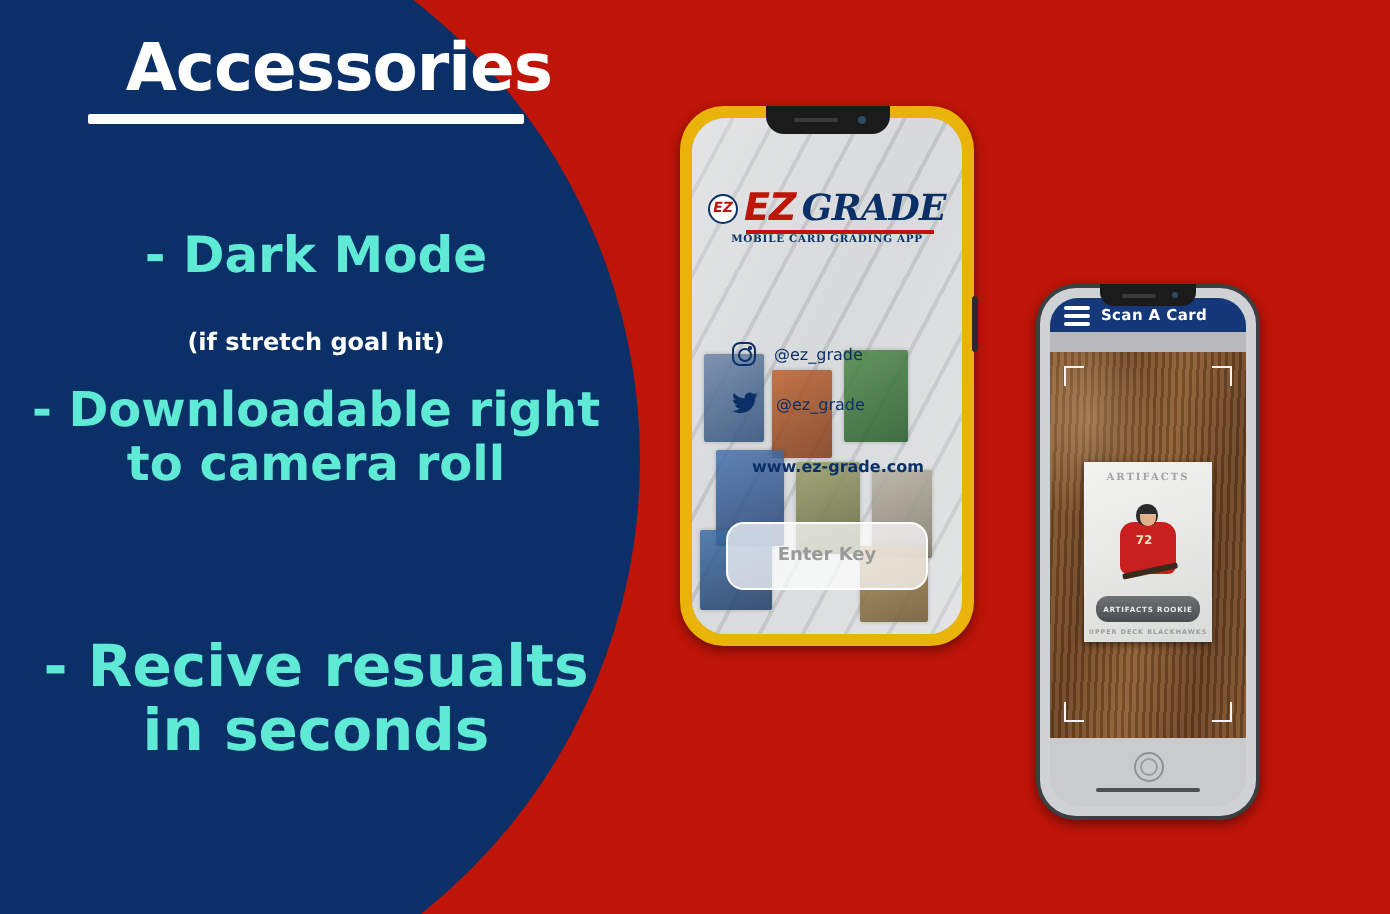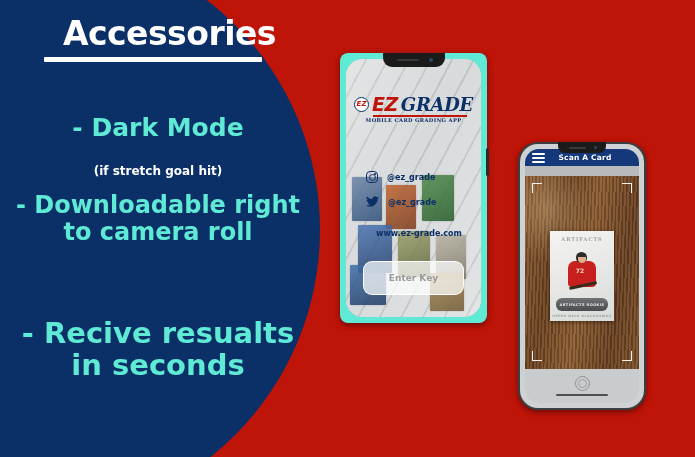--- a/index.html
+++ b/index.html
@@ -57,22 +57,22 @@
     position:absolute; top:164px; left:8px; width:300px;
     font-size:12px; font-weight:bold; color:#ffffff; text-align:center;
   }
   #bullet-2 { top:192px; font-size:24px; }
   #bullet-3 { top:317px; font-size:29px; }
 
   
   #phone-1 {
     position:absolute; left:340px; top:53px;
     width:147px; height:270px;
-    background:#5eead4;
-    border-radius:8px;
+    background:#eab308;
+    border-radius:22px;
     box-shadow:0 2px 6px rgba(0,0,0,.45);
     z-index:6;
   }
   #phone-1-inner {
     position:absolute; left:6px; top:6px; right:6px; bottom:6px;
     border-radius:17px; overflow:hidden;
     background:#b9bcbd;
   }
   #phone-1-wall {
     position:absolute; inset:0;
@@ -129,21 +129,21 @@
   #logo-bar { height:1.5px; background:#bf1408; margin:1px 6px 1px 18px; }
   #logo-tag {
     font-family:"DejaVu Serif", serif;
     font-size:5.2px; font-weight:bold; color:#0b3068;
     letter-spacing:.35px; line-height:1;
   }
 
   
   #socials { position:absolute; left:20px; top:112px; width:110px; z-index:3; }
   .social-row { display:flex; align-items:center; gap:9px; margin-bottom:13px; }
-  .social-label { font-size:8px; font-weight:bold; color:#0b3068; }
+  .social-label { font-size:8px; font-weight:normal; color:#0b3068; }
   .ig-icon {
     width:12px; height:12px; border:1.6px solid #0b3068; border-radius:4px;
     position:relative; flex:0 0 auto;
   }
   .ig-icon::before {
     content:""; position:absolute; left:2.4px; top:2.4px;
     width:5px; height:5px; border:1.3px solid #0b3068; border-radius:50%;
   }
   .ig-icon::after {
     content:""; position:absolute; right:1.4px; top:1.4px;
@@ -162,21 +162,21 @@
     border:1px solid rgba(255,255,255,.95);
     border-radius:9px;
     display:flex; align-items:center; justify-content:center;
     font-size:9px; font-weight:bold; color:#9a9a9a;
     z-index:3;
   }
 
   
   #phone-2 {
     position:absolute; left:518px; top:142px;
-    width:128px; height:268px;
+    width:112px; height:268px;
     background:#3c3f41;
     border-radius:20px;
     box-shadow:0 2px 6px rgba(0,0,0,.45);
     z-index:6;
   }
   #phone-2-bezel {
     position:absolute; inset:2px;
     border-radius:18px; background:#cfd2d4;
   }
   #phone-2-inner {

